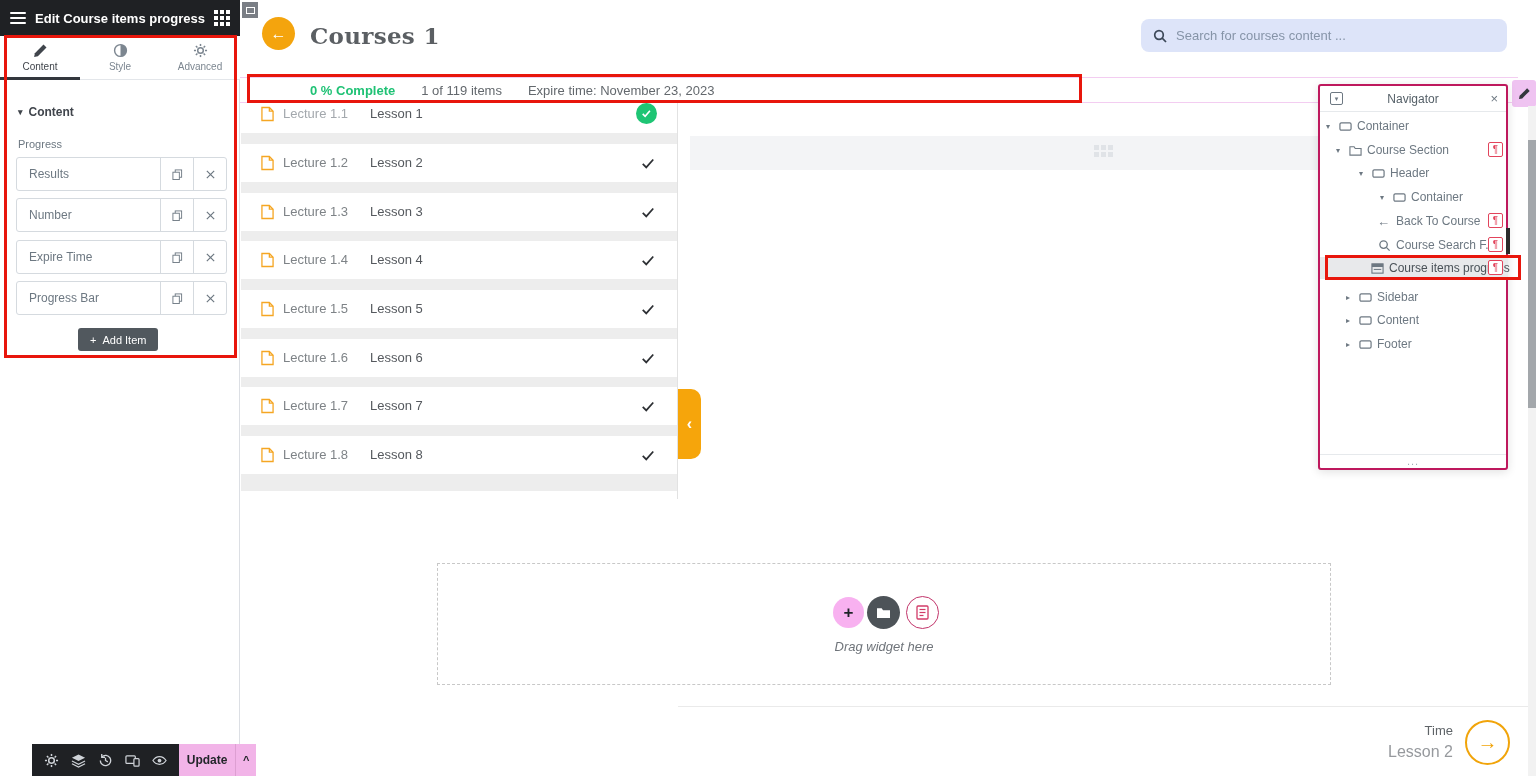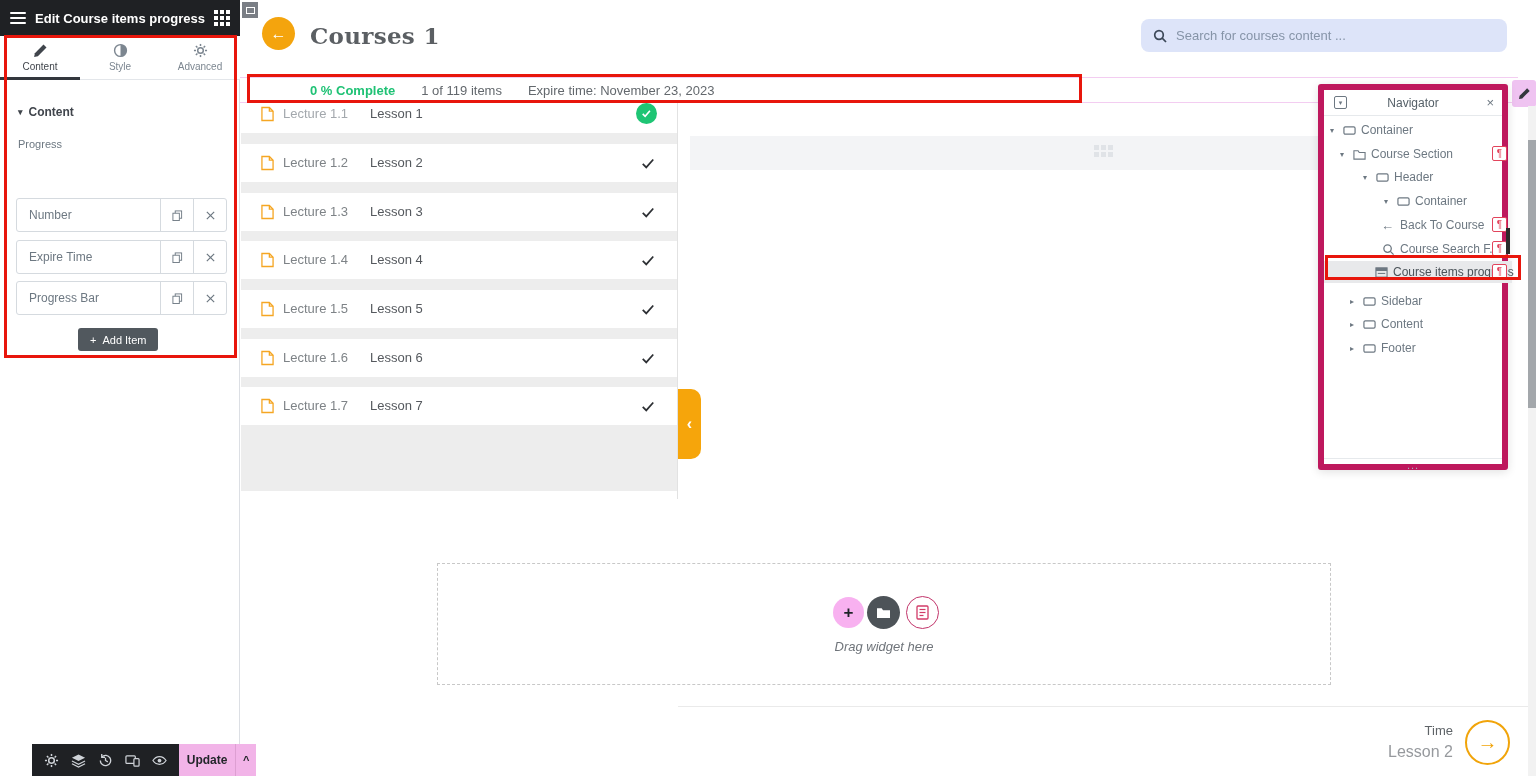--- a/index.html
+++ b/index.html
@@ -83,21 +83,21 @@
   .next-label { left:1253px; top:723px; width:200px; text-align:right; font-size:13px; color:#5f6468; }
   .next-lesson { left:1253px; top:743px; width:200px; text-align:right; font-size:16px; color:#96999d; }
   .next-arrow { left:1465px; top:720px; width:45px; height:45px; border:2px solid #f1a40a; border-radius:50%; color:#f1a40a; font-size:20px; display:flex; align-items:center; justify-content:center; cursor:pointer; }
 
   .pencil-tab { left:1512px; top:80px; width:24px; height:27px; background:#efc3f1; border-radius:3px; display:flex; align-items:center; justify-content:center; cursor:pointer; }
   .pencil-tab svg { width:13px; height:13px; color:#33373d; }
   .scroll-track { left:1528px; top:106px; width:8px; height:670px; background:#f2f2f2; }
   .scroll-thumb { left:1528px; top:140px; width:8px; height:268px; background:#a3a7ab; }
 
   
-  .navigator { left:1318px; top:84px; width:190px; height:386px; background:#fff; border:6px solid #be185d; border-radius:3px; box-shadow:0 2px 10px rgba(0,0,0,.12); z-index:40; }
+  .navigator { left:1318px; top:84px; width:190px; height:386px; background:#fff; border:2px solid #be185d; border-radius:3px; box-shadow:0 2px 10px rgba(0,0,0,.12); z-index:40; }
   .nav-header { position:absolute; left:0; top:0; width:100%; height:26px; border-bottom:1px solid #e6e9ec; display:flex; align-items:center; }
   .dock-icon { position:absolute; left:10px; width:13px; height:13px; border:1px solid #6d7882; border-radius:2px; color:#6d7882; font-size:7px; display:flex; align-items:center; justify-content:center; cursor:pointer; }
   .nav-title { width:100%; text-align:center; font-size:12px; color:#556068; }
   .nav-close { position:absolute; right:8px; font-size:13px; color:#6d7882; cursor:pointer; }
   .nrow { position:absolute; left:0; width:188px; height:22px; display:flex; align-items:center; font-size:12px; color:#6d7882; cursor:pointer; }
   .nrow .ncaret { position:absolute; font-size:8px; color:#6d7882; }
   .nrow .nicon { position:absolute; width:13px; height:13px; color:#6d7882; }
   .nrow .nicon svg { width:13px; height:13px; }
   .nrow .nlabel { position:absolute; white-space:nowrap; }
   .nrow.selected { background:#e8e9eb; }
@@ -163,20 +163,34 @@
         <span>Advanced</span>
       </div>
     </div>
 
     <div class="abs sec-head">
       <span class="car">▾</span>
       <span>Content</span>
     </div>
     <div class="abs prog-label">Progress</div>
 
+    <div class="abs repeater-row" style="top:157px">
+      <span class="rlabel">Results</span>
+      <span class="rbtn">
+          <svg viewBox="0 0 12 12">
+            <rect x="3.5" y="1" width="7" height="8" fill="none" stroke="currentColor"></rect>
+            <rect x="1" y="3.5" width="7" height="8" fill="#fff" stroke="currentColor"></rect>
+          </svg>
+        </span>
+      <span class="rbtn">
+          <svg viewBox="0 0 12 12">
+            <path d="M2 2l8 8M10 2l-8 8" stroke="currentColor" stroke-width="1.3"></path>
+          </svg>
+        </span>
+    </div>
     <div class="abs repeater-row" style="top:198px">
       <span class="rlabel">Number</span>
       <span class="rbtn">
           <svg viewBox="0 0 12 12">
             <rect x="3.5" y="1" width="7" height="8" fill="none" stroke="currentColor"></rect>
             <rect x="1" y="3.5" width="7" height="8" fill="#fff" stroke="currentColor"></rect>
           </svg>
         </span>
       <span class="rbtn">
           <svg viewBox="0 0 12 12">
@@ -354,20 +368,31 @@
       <svg class="doc" viewBox="0 0 14 16">
           <path d="M1 1h8l4 4v10H1z" fill="#fff" stroke="#f5a623" stroke-width="1.4"></path>
           <path d="M9 1v4h4" fill="none" stroke="#f5a623" stroke-width="1.4"></path>
         </svg>
       <span class="lec">Lecture 1.7</span>
       <span class="les">Lesson 7</span>
       <svg class="chk" viewBox="0 0 16 16">
           <path d="M2 9l4 4 8-9" fill="none" stroke="currentColor" stroke-width="2"></path>
         </svg>
     </div>
+    <div class="lrow" style="top:333px">
+      <svg class="doc" viewBox="0 0 14 16">
+          <path d="M1 1h8l4 4v10H1z" fill="#fff" stroke="#f5a623" stroke-width="1.4"></path>
+          <path d="M9 1v4h4" fill="none" stroke="#f5a623" stroke-width="1.4"></path>
+        </svg>
+      <span class="lec">Lecture 1.8</span>
+      <span class="les">Lesson 8</span>
+      <svg class="chk" viewBox="0 0 16 16">
+          <path d="M2 9l4 4 8-9" fill="none" stroke="currentColor" stroke-width="2"></path>
+        </svg>
+    </div>
     <div class="lrow" style="top:388px">
       
       
       
     </div>
   </div>
   <div class="abs vdivider"></div>
 
   <div class="abs graybar">
     <span class="dots6">

